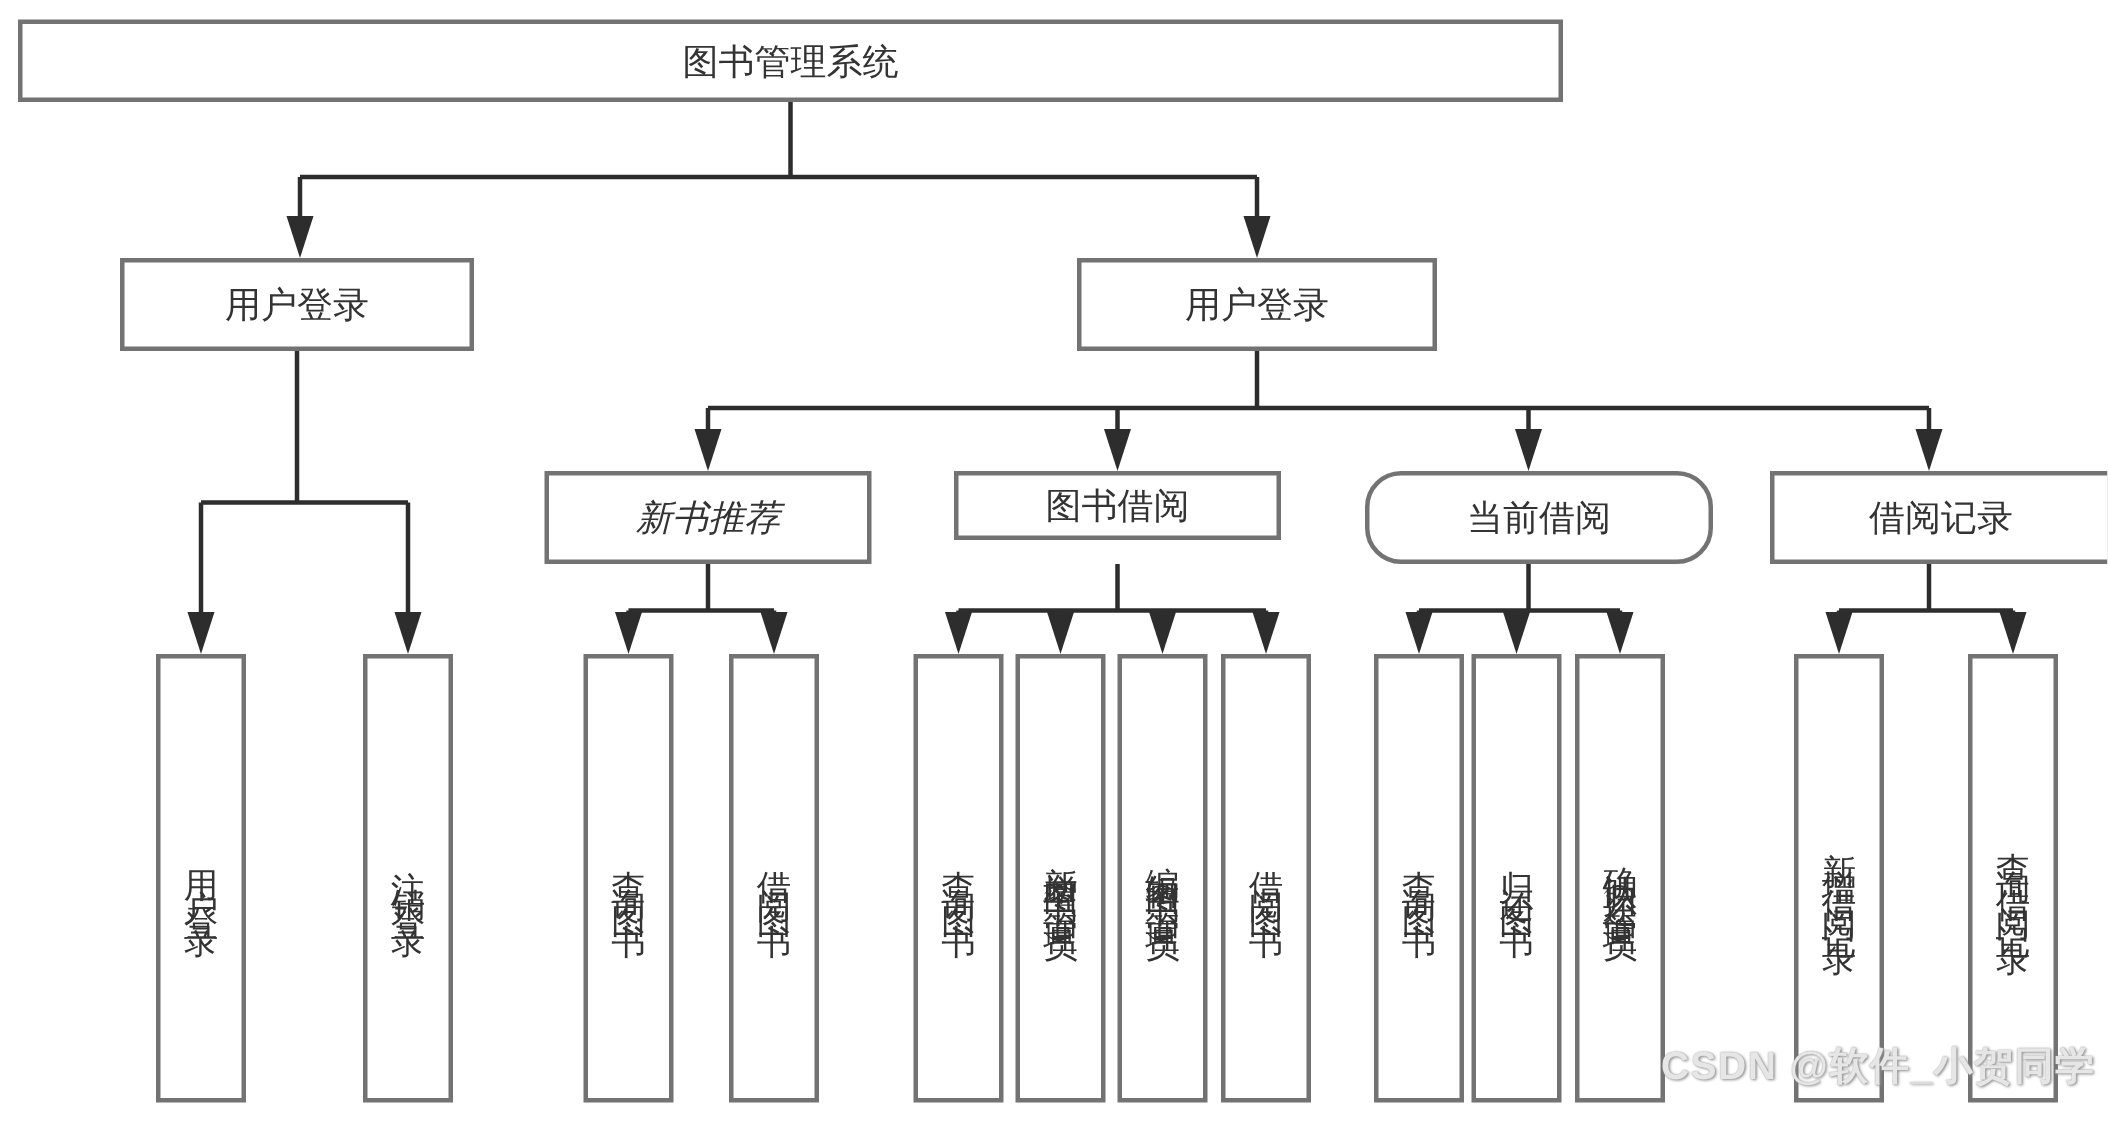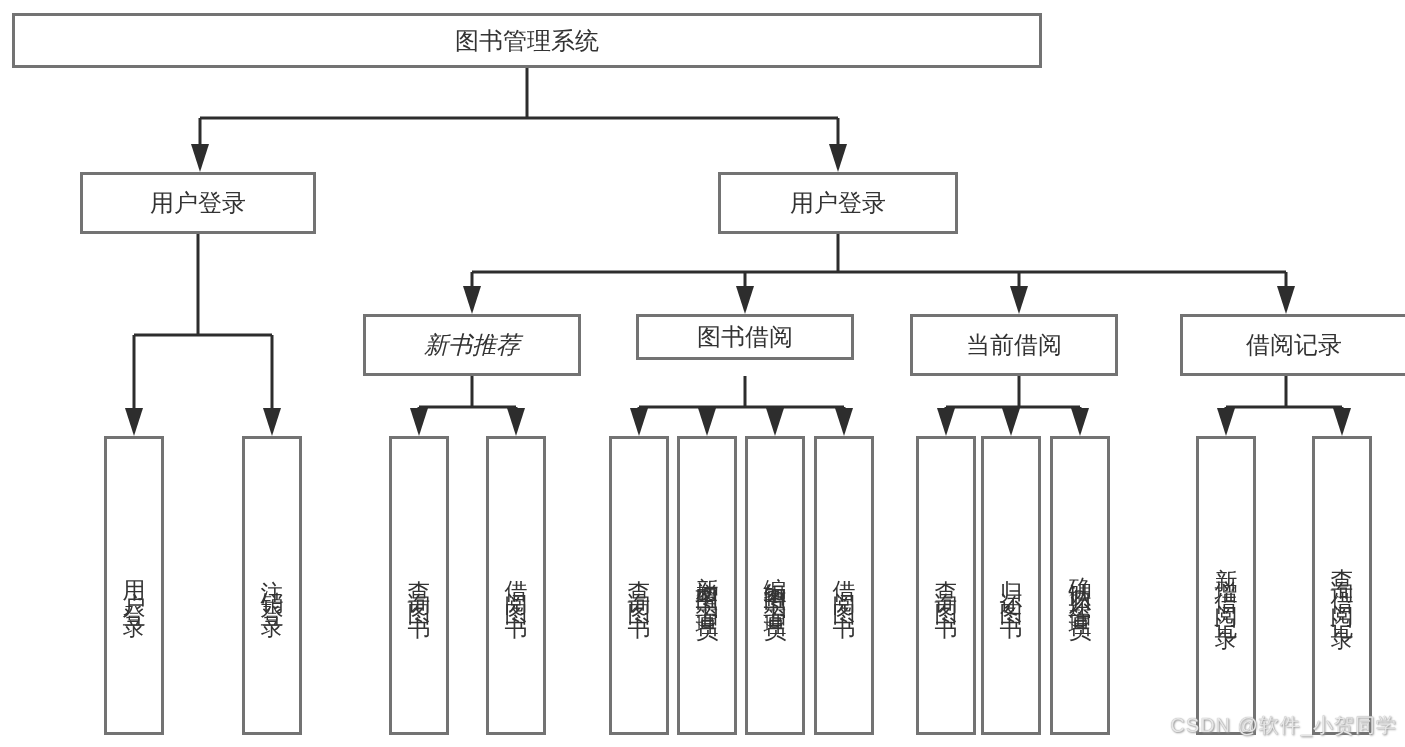--- a/index.html
+++ b/index.html
@@ -26,27 +26,28 @@
   .node.v{
     writing-mode:vertical-rl;
     text-orientation:mixed;
     font-size:23px;
     letter-spacing:12px;
     line-height:1;
   }
   .node.v.tight{letter-spacing:6px;}
   .watermark{
     position:absolute;
-    right:8px;bottom:8px;
-    font-size:20px;
+    right:8px;bottom:19px;
+    font-size:26px;
     letter-spacing:1px;
     color:#e6e6e6;
     text-shadow:0 0 1px #9f9f9f, 1px 1px 2px #8f8f8f;
     z-index:5;
     white-space:nowrap;
+    font-weight:bold;
   }
 </style>
 </head>
 <body>
 
 <div class="canvas">
 
   <svg class="lines" width="1405" height="747" viewBox="0 0 1405 747" xmlns="http://www.w3.org/2000/svg">
     <g stroke="#2d2d2d" stroke-width="3" fill="none">
 
@@ -113,21 +114,21 @@
     </g>
   </svg>
 
   <div class="node" style="left:12px;top:13px;width:1030px;height:55px;">图书管理系统</div>
 
   <div class="node" style="left:80px;top:172px;width:236px;height:62px;">用户登录</div>
   <div class="node" style="left:718px;top:172px;width:240px;height:62px;">用户登录</div>
 
   <div class="node" style="left:363px;top:314px;width:218px;height:62px;font-style:italic;">新书推荐</div>
   <div class="node" style="left:636px;top:314px;width:218px;height:46px;">图书借阅</div>
-  <div class="node" style="left:910px;top:314px;width:208px;height:62px;">当前借阅</div>
+  <div class="node" style="left:910px;top:314px;width:232px;height:62px;border-radius:24px;">当前借阅</div>
   <div class="node" style="left:1180px;top:314px;width:228px;height:62px;">借阅记录</div>
 
   <div class="node v" style="left:104px;top:436px;width:60px;height:299px;">用户登录</div>
   <div class="node v" style="left:242px;top:436px;width:60px;height:299px;">注销登录</div>
 
   <div class="node v" style="left:389px;top:436px;width:60px;height:299px;">查询图书</div>
   <div class="node v" style="left:486px;top:436px;width:60px;height:299px;">借阅图书</div>
 
   <div class="node v" style="left:609px;top:436px;width:60px;height:299px;">查询图书</div>
   <div class="node v tight" style="left:677px;top:436px;width:60px;height:299px;">新增图书（管理员）</div>

